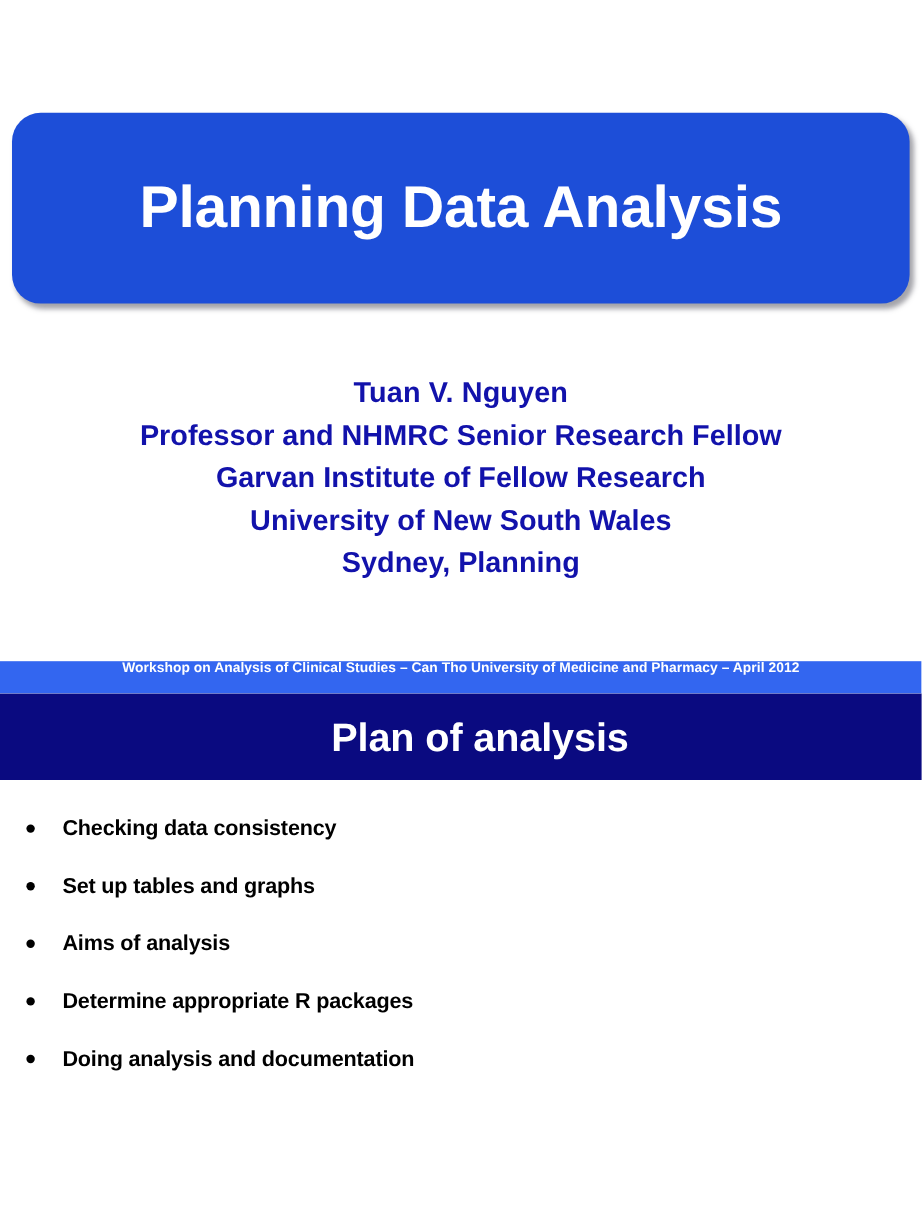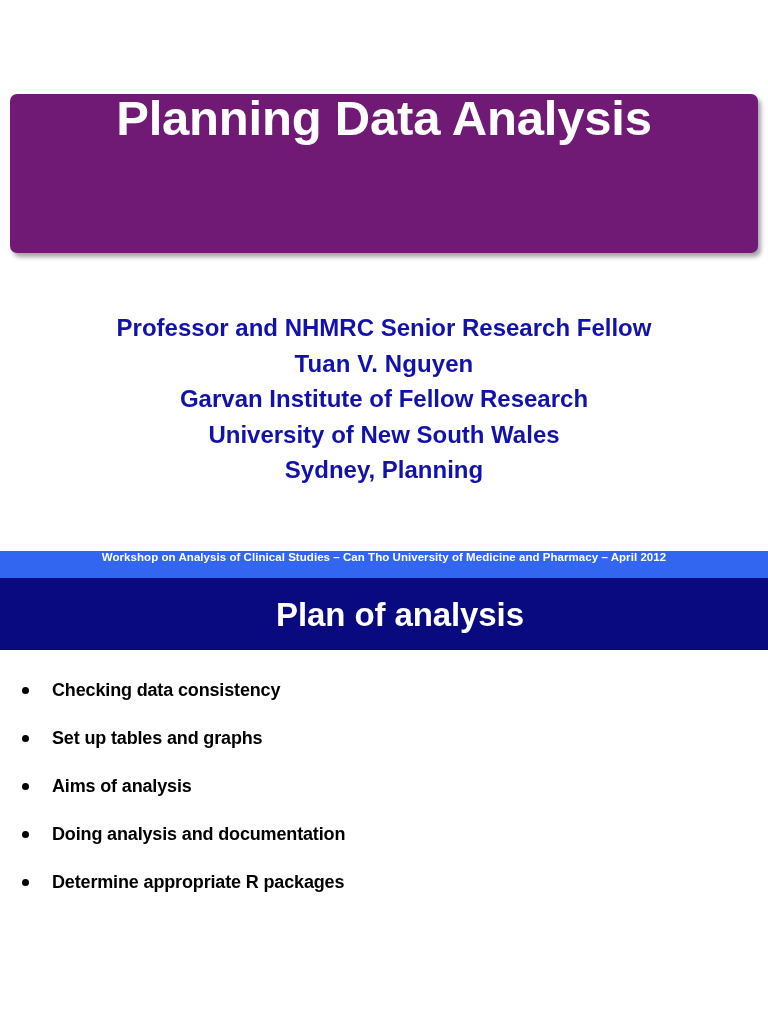--- a/index.html
+++ b/index.html
@@ -25,24 +25,25 @@
     height: 578px;
     background: #ffffff;
   }
 
   #title-box {
     position: absolute;
     left: 10px;
     top: 94px;
     width: 748px;
     height: 159px;
-    background: #701a75;
-    border-radius: 7px;
+    background: #1d4ed8;
+    border-radius: 24px;
     box-shadow: 3px 4px 4px rgba(90, 90, 100, 0.55);
     display: flex;
+    align-items: center;
     justify-content: center;
   }
 
   #title-text {
     color: #ffffff;
     font-size: 49px;
     font-weight: bold;
     letter-spacing: -0.2px;
     line-height: 1;
     text-align: center;
@@ -156,22 +157,22 @@
 </head>
 <body>
 
 <div id="slide-one">
 
   <div id="title-box">
     <div id="title-text">Planning Data Analysis</div>
   </div>
 
   <div id="author-block">
+    <div class="author-line name">Tuan V. Nguyen</div>
     <div class="author-line">Professor and NHMRC Senior Research Fellow</div>
-    <div class="author-line name">Tuan V. Nguyen</div>
     <div class="author-line">Garvan Institute of Fellow Research</div>
     <div class="author-line">University of New South Wales</div>
     <div class="author-line">Sydney, Planning</div>
   </div>
 
 </div>
 
 <div id="footer-strip">
   <div id="footer-text">Workshop on Analysis of Clinical Studies – Can Tho University of Medicine and Pharmacy – April 2012</div>
 </div>
@@ -190,21 +191,21 @@
     <li class="bullet-item">
       <span class="bullet-marker"></span>
       <span>Set up tables and graphs</span>
     </li>
     <li class="bullet-item">
       <span class="bullet-marker"></span>
       <span>Aims of analysis</span>
     </li>
     <li class="bullet-item">
       <span class="bullet-marker"></span>
+      <span>Determine appropriate R packages</span>
+    </li>
+    <li class="bullet-item">
+      <span class="bullet-marker"></span>
       <span>Doing analysis and documentation</span>
     </li>
-    <li class="bullet-item">
-      <span class="bullet-marker"></span>
-      <span>Determine appropriate R packages</span>
-    </li>
   </ul>
 
 </div>
 
 </body></html>

